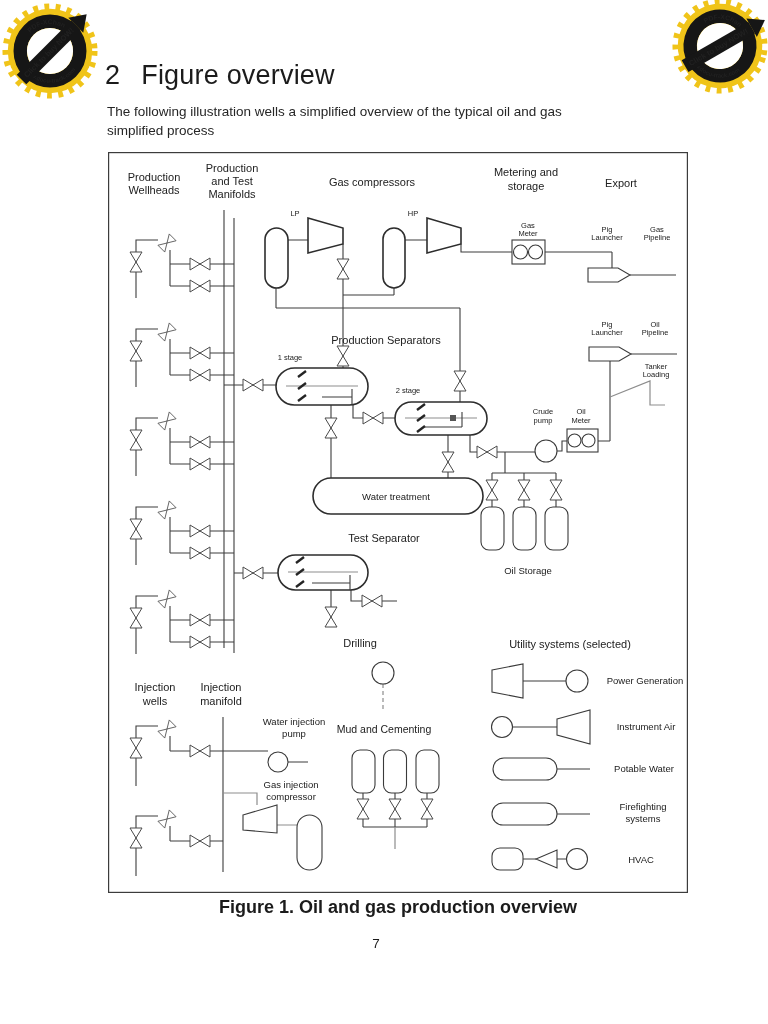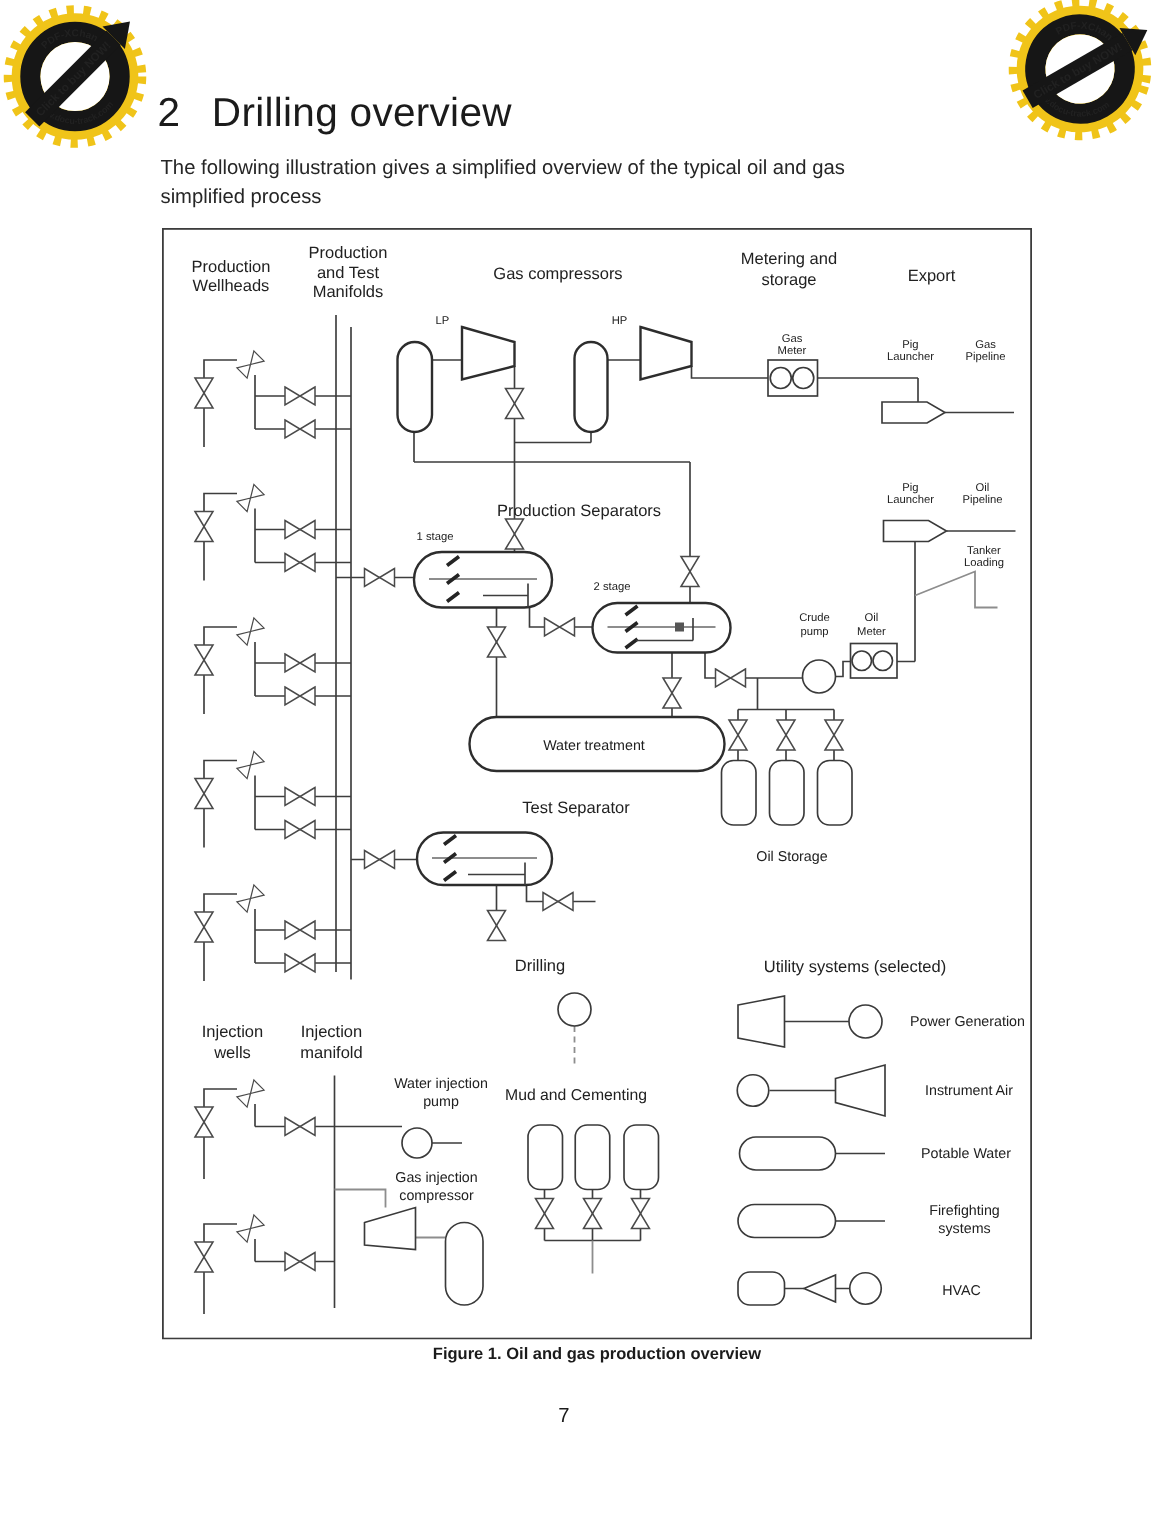--- a/index.html
+++ b/index.html
@@ -2,21 +2,21 @@
 <html><head>
 <meta charset="utf-8">
 <style>
   html,body{margin:0;padding:0;background:#fff;}
   body{width:768px;height:1024px;position:relative;overflow:hidden;
        font-family:"Liberation Sans",sans-serif;color:#1b1b1b;}
   .abs{position:absolute;}
   
   #heading{left:105px;top:60px;display:flex;gap:21px;font-size:27px;letter-spacing:.2px;}
   #intro{left:107px;top:103px;width:600px;font-size:13.5px;line-height:18.5px;color:#262626;}
-  #caption{left:108px;top:897px;width:580px;text-align:center;font-weight:bold;font-size:11px;}
+  #caption{left:108px;top:897px;width:580px;text-align:center;font-weight:bold;font-size:18px;}
   #pagenum{left:0;top:936px;width:752px;text-align:center;font-size:13.5px;}
   
   #fig{left:108px;top:152px;}
   .ln{stroke:#3d3d3d;stroke-width:1.1;fill:none;}
   .lng{stroke:#8d8d8d;stroke-width:1.2;fill:none;}
   .dash{stroke-dasharray:4 3;}
   .vsl{stroke:#2d2d2d;stroke-width:1.6;fill:#fff;}
   .box{stroke:#3a3a3a;stroke-width:1.1;fill:#fff;}
   .vlv{stroke:#4a4a4a;stroke-width:1;fill:#fff;}
   .tick{stroke:#242424;stroke-width:2.4;fill:none;}
@@ -57,24 +57,24 @@
 </svg>
 
 <svg class="badge" style="left:672px;top:-2px;width:96px;height:96px;" viewBox="-50 -50 100 100">
   <g transform="rotate(15)">
       <use href="#badge"></use>
     </g>
 </svg>
 
 <div id="heading" class="abs">
   <span>2</span>
-  <span>Drilling overview</span>
+  <span>Figure overview</span>
 </div>
 <div id="intro" class="abs">
-  <div>The following illustration gives a simplified overview of the typical oil and gas</div>
+  <div>The following illustration wells a simplified overview of the typical oil and gas</div>
   <div>simplified process</div>
 </div>
 
 <svg id="fig" class="abs" width="580" height="741" viewBox="108 152 580 741">
   <defs>
     <path id="valveH" class="vlv" d="M0,-6 L10,0 L0,6 Z M20,-6 L10,0 L20,6 Z"></path>
     <path id="valveV" class="vlv" d="M-6,0 L0,10 L6,0 Z M-6,20 L0,10 L6,20 Z"></path>
     <g id="wh2">
       <path class="ln" d="M136,58V0H158 M170,10V46 M170,24H234 M170,46H234"></path>
       <use href="#valveV" x="136" y="12"></use>

